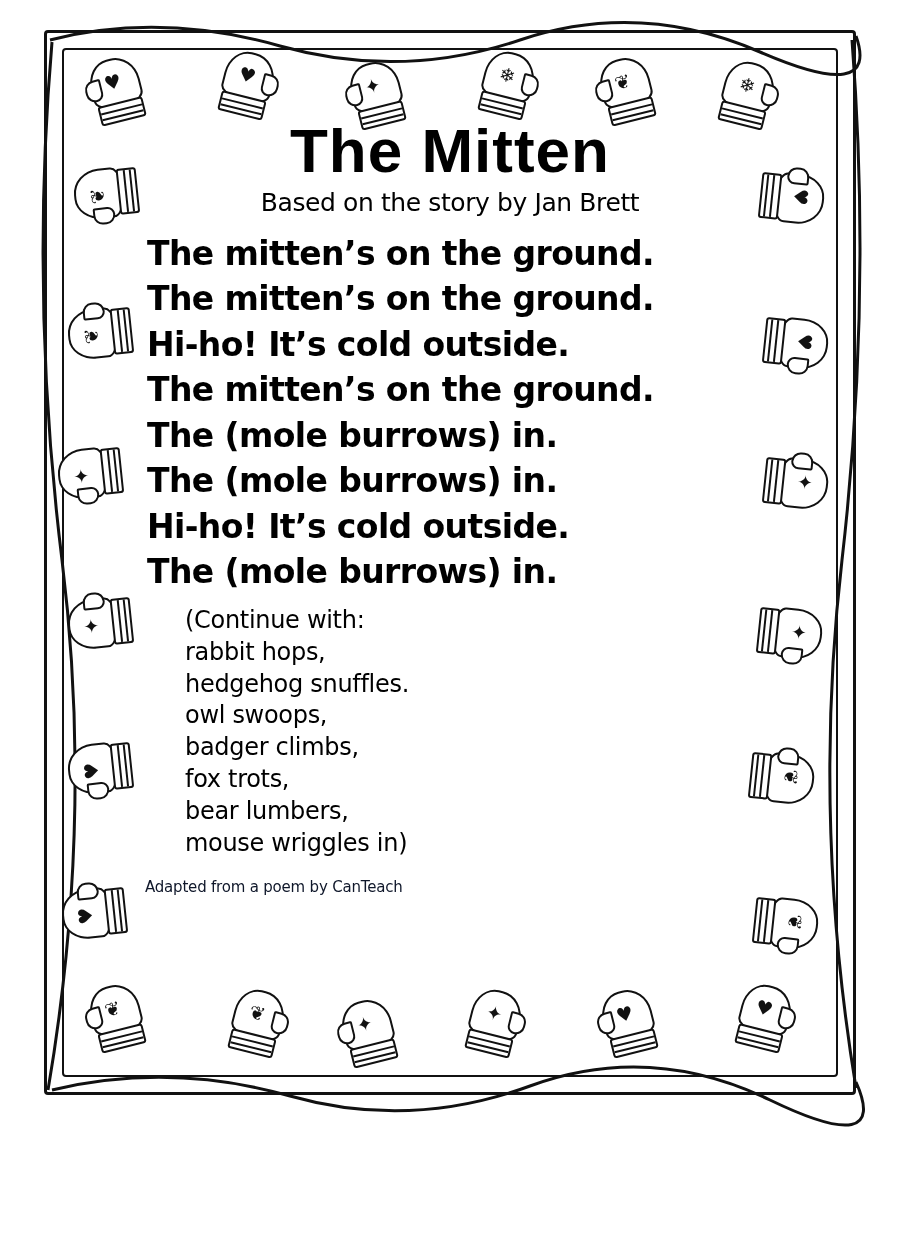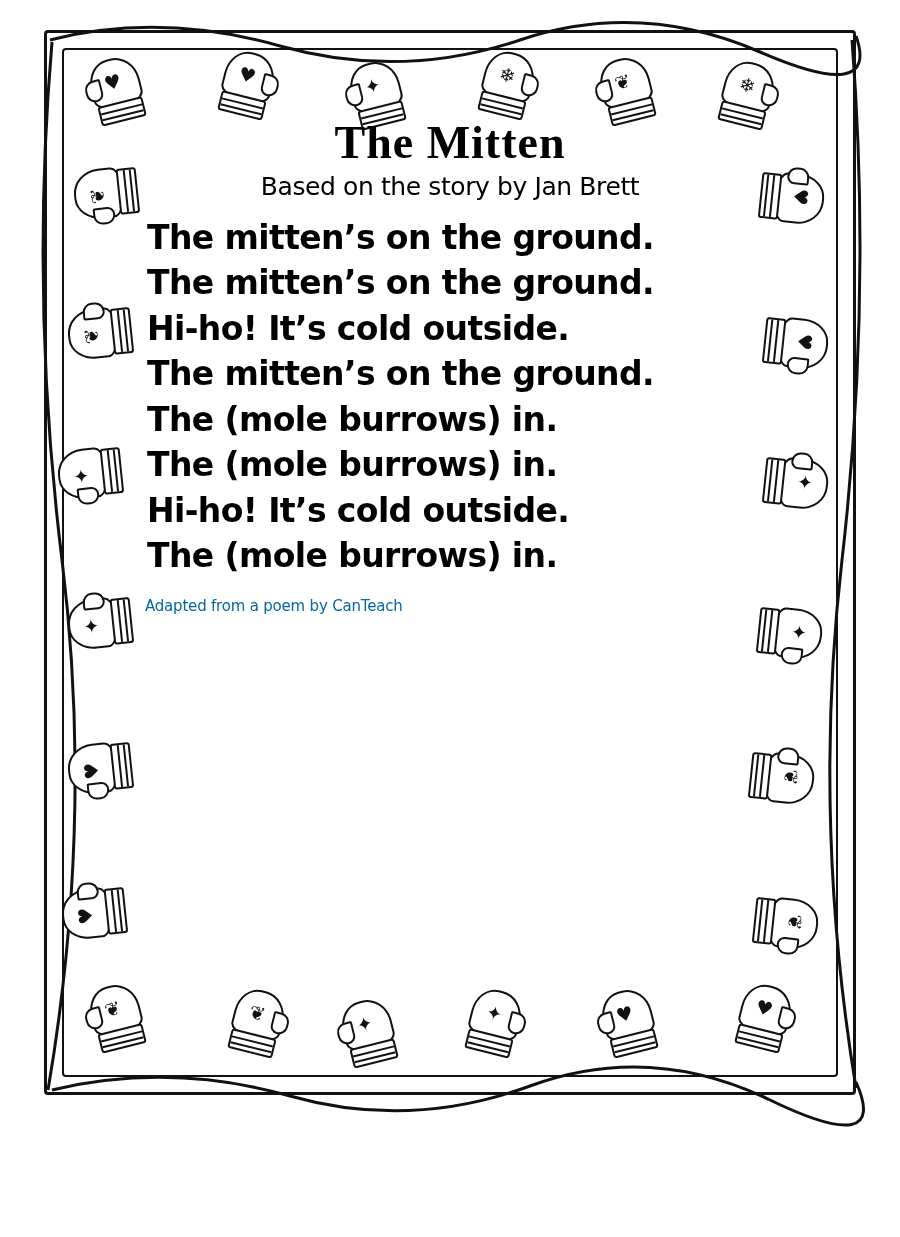--- a/index.html
+++ b/index.html
@@ -117,23 +117,23 @@
   
   .content {
     position: absolute;
     left: 95px;
     top: 120px;
     width: 710px;
     text-align: center;
     color: #000;
   }
   .title {
-    font-family: Liberation Serif, serif;
+    font-family: Liberation Sans, sans-serif;
     font-weight: bold;
-    font-size: 46px;
+    font-size: 62px;
     line-height: 1.0;
     letter-spacing: 1px;
     margin: 0 0 6px 0;
   }
   .subtitle {
     font-weight: normal;
     font-size: 25px;
     line-height: 1.22;
     margin: 0;
     letter-spacing: -0.4px;
@@ -161,21 +161,21 @@
   .continue li {
     font-size: 24px;
     line-height: 1.33;
     letter-spacing: -0.3px;
   }
   .credit {
     margin: 18px 0 16px 50px;
     text-align: left;
     font-size: 15px;
     letter-spacing: -0.2px;
-    color: #0369a1;
+    color: #0f172a;
   }
 </style>
 </head>
 <body>
 
 <div class="page">
 
   <div class="frame-outer"></div>
   <div class="frame-inner"></div>
 
@@ -341,17 +341,27 @@
         <li>The mitten’s on the ground.</li>
         <li>The mitten’s on the ground.</li>
         <li>Hi-ho!  It’s cold outside.</li>
         <li>The mitten’s on the ground.</li>
         <li>The (mole burrows) in.</li>
         <li>The (mole burrows) in.</li>
         <li>Hi-ho! It’s cold outside.</li>
         <li>The (mole burrows) in.</li>
       </ul>
 
+    <ul class="continue" id="continue-list">
+        <li>(Continue with:</li>
+        <li>rabbit hops,</li>
+        <li>hedgehog snuffles.</li>
+        <li>owl swoops,</li>
+        <li>badger climbs,</li>
+        <li>fox trots,</li>
+        <li> bear lumbers,</li>
+        <li>mouse wriggles in)</li>
+      </ul>
 
     <div class="credit">Adapted from a poem by CanTeach</div>
   </div>
 
 </div>
 
 </body></html>

